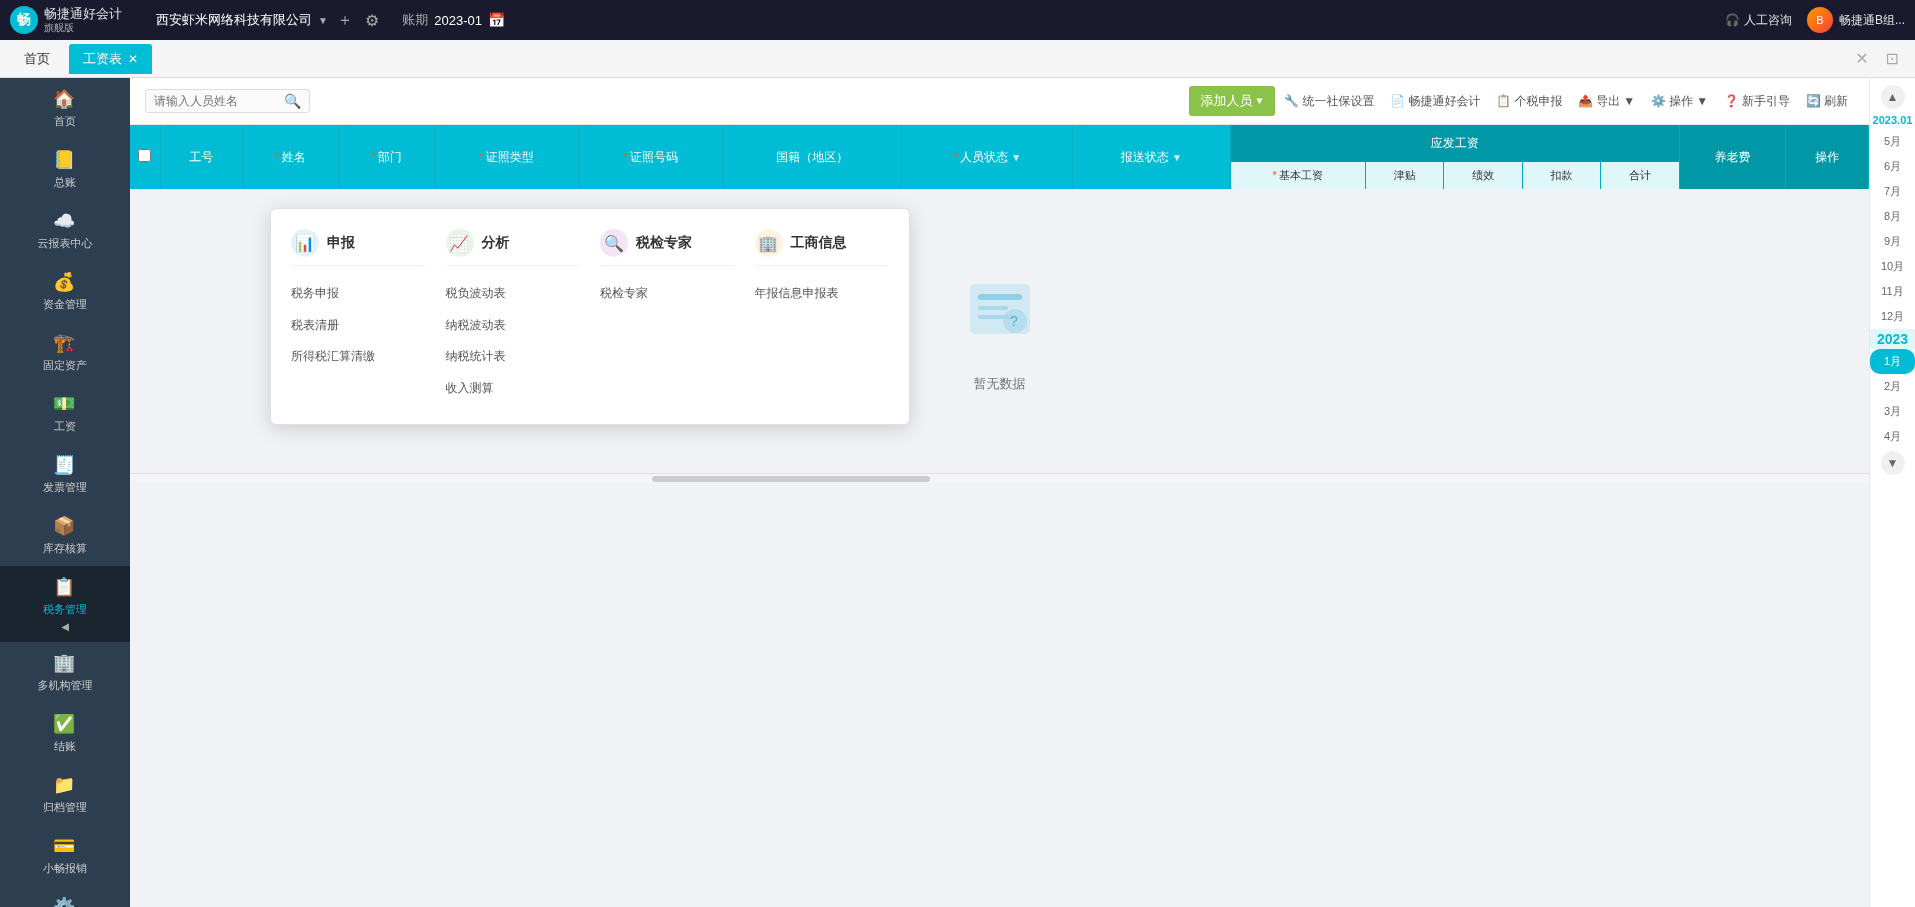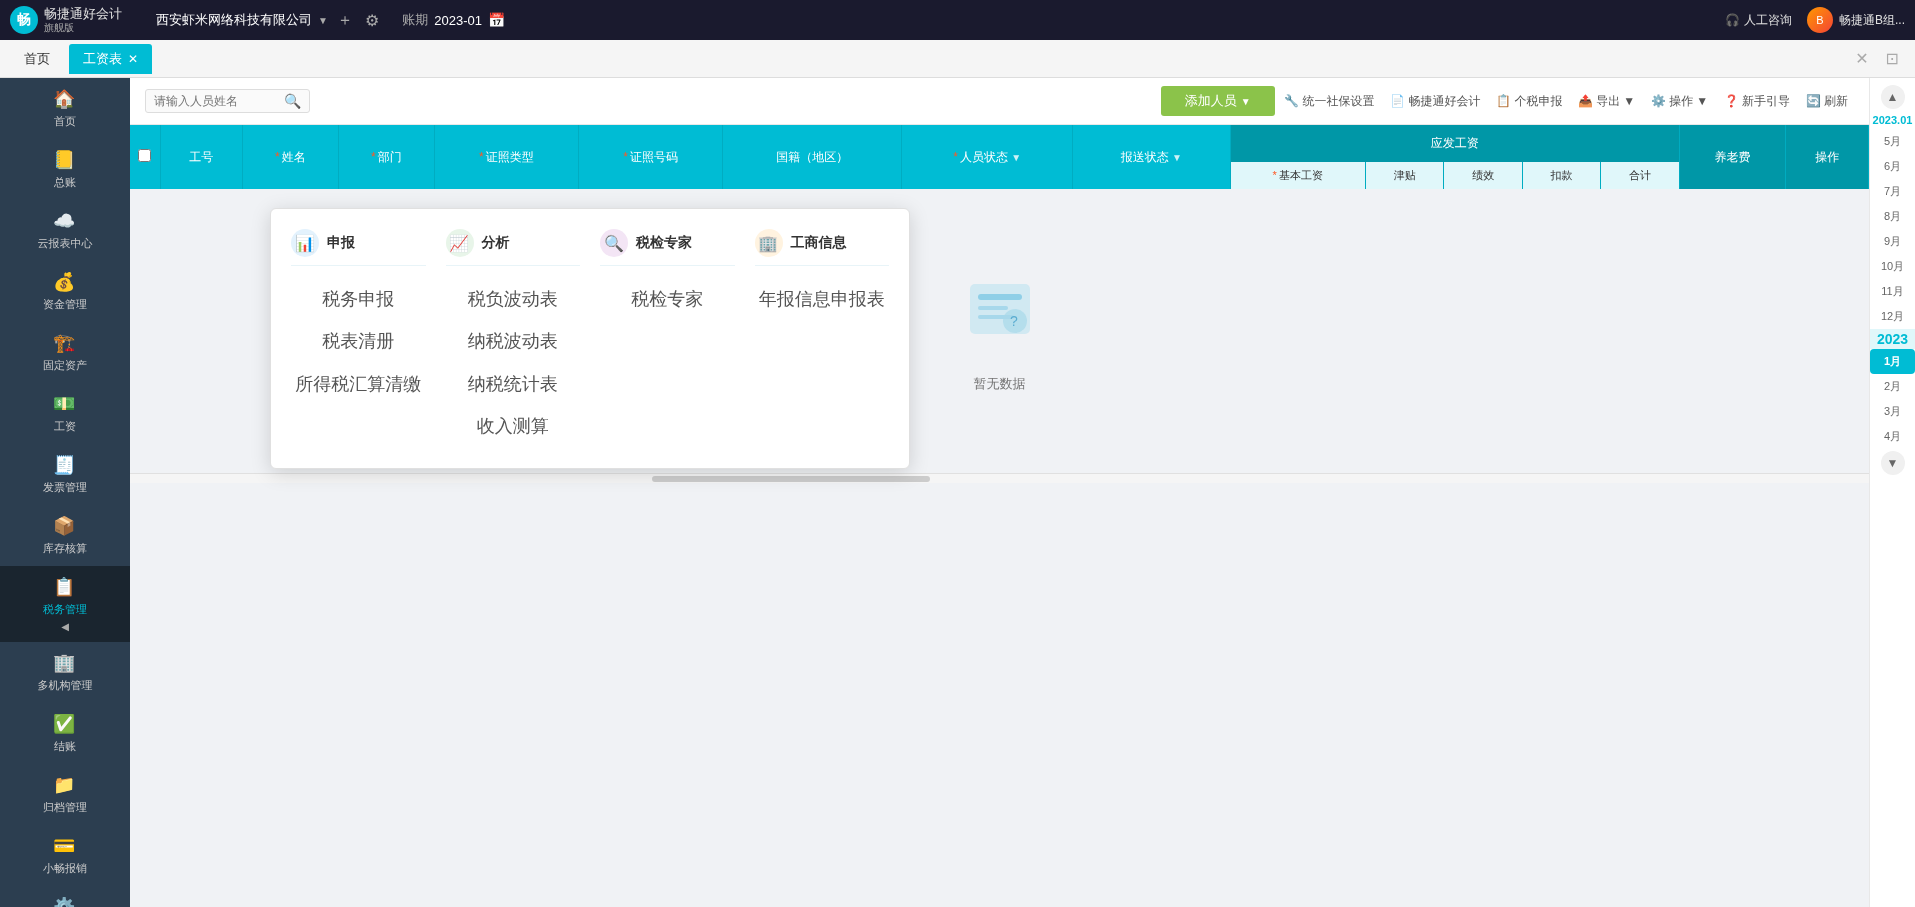--- a/index.html
+++ b/index.html
@@ -112,22 +112,23 @@
       align-items: center;
       gap: 4px;
       border-bottom: 1px solid #e8e8e8;
       flex-wrap: wrap;
     }
     .search-input-wrap { display: flex; align-items: center; border: 1px solid #ddd; border-radius: 3px; padding: 3px 8px; background: #fafafa; }
     .search-input { border: none; outline: none; font-size: 12px; background: transparent; width: 130px; color: #666; }
     .search-icon { color: #aaa; font-size: 14px; }
     .add-btn {
       background: #8bc34a; color: #fff; border: none; border-radius: 3px;
-      padding: 6px 24px; font-size: 13px; cursor: pointer; display: flex; align-items: center; gap: 4px;
+      padding: 6px 12px; font-size: 13px; cursor: pointer; display: flex; align-items: center; gap: 4px;
       margin-left: auto;
+      font-family: Liberation Mono, monospace;
     }
     .add-btn .dropdown-arrow { font-size: 10px; }
     .action-btn {
       background: none; border: none; color: #555; font-size: 12px; cursor: pointer;
       display: flex; align-items: center; gap: 3px; padding: 4px 6px;
       border-radius: 3px;
     }
 
     
     .table-container { flex: 1; overflow: auto; position: relative; }
@@ -174,25 +175,24 @@
       width: 28px; height: 28px; border-radius: 50%;
       display: flex; align-items: center; justify-content: center;
       font-size: 16px;
     }
     .icon-blue { background: #e3f2fd; color: #1976d2; }
     .icon-green { background: #e8f5e9; color: #388e3c; }
     .icon-purple { background: #f3e5f5; color: #7b1fa2; }
     .icon-orange { background: #fff3e0; color: #e65100; }
     .menu-item {
       padding: 5px 0;
-      font-size: 18px;
+      font-size: 12px;
       color: #555;
       cursor: pointer;
       line-height: 1.8;
-      text-align: center;
     }
 
     
     .right-panel {
       width: 46px;
       background: #fff;
       border-left: 1px solid #e8e8e8;
       display: flex;
       flex-direction: column;
       align-items: center;
@@ -202,22 +202,22 @@
     }
     .timeline-year {
       color: #00bcd4; font-weight: bold; font-size: 11px;
       padding: 3px 0; text-align: center;
     }
     .timeline-month {
       padding: 5px 8px; text-align: center; cursor: pointer; color: #666;
       width: 100%; display: flex; justify-content: center;
     }
     .timeline-month.active {
-      background: #00bcd4; color: #fff; border-radius: 4px;
-      font-weight: bold;
+      background: #00bcd4; color: #fff; border-radius: 10px;
+      font-weight: normal;
     }
     .timeline-nav-btn {
       width: 24px; height: 24px; border-radius: 50%;
       background: #f0f0f0; border: none; cursor: pointer;
       display: flex; align-items: center; justify-content: center;
       font-size: 12px; color: #666; margin: 2px;
     }
 
     
     .bottom-scrollbar {

